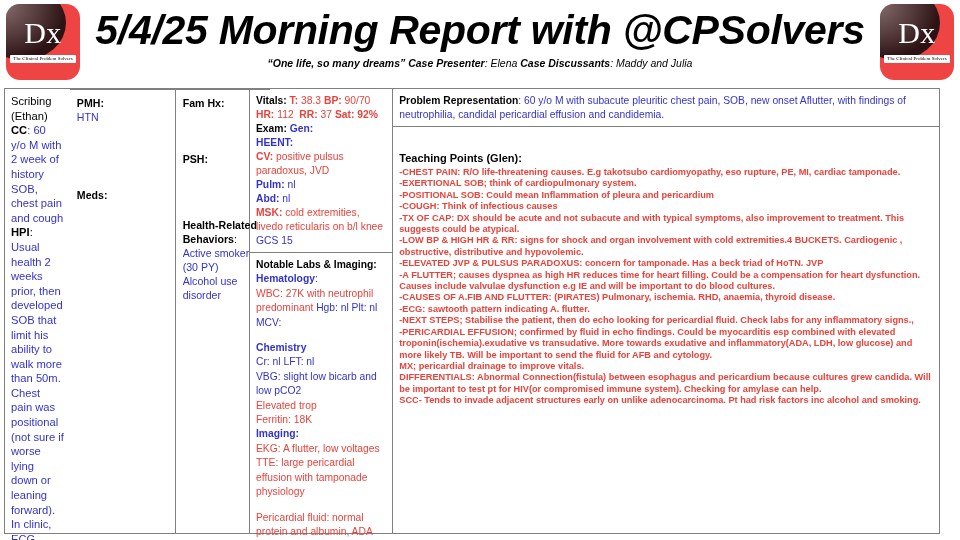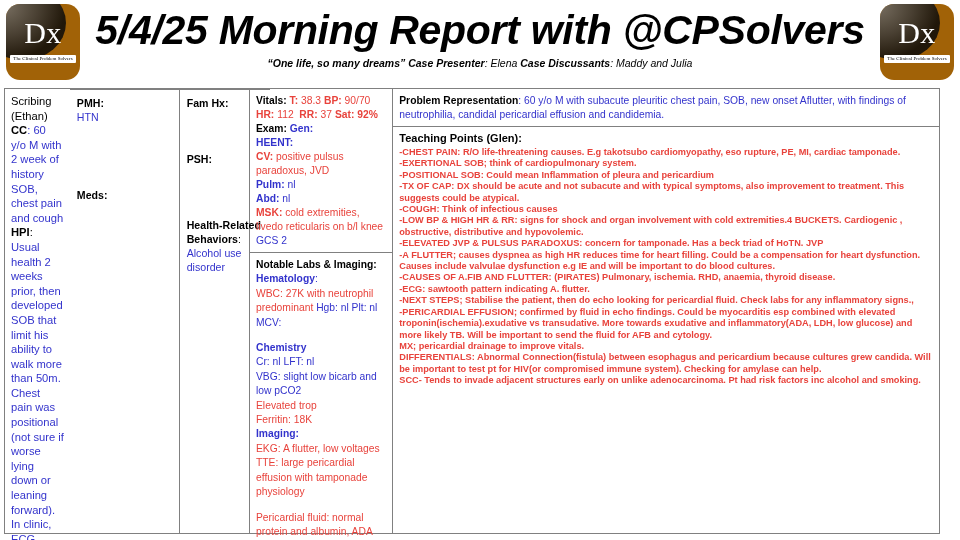--- a/index.html
+++ b/index.html
@@ -27,21 +27,21 @@
     position: relative;
     display: flex;
     align-items: flex-start;
     justify-content: space-between;
     padding: 4px 6px 0 6px;
     box-sizing: border-box;
   }
   .logo {
     width: 74px;
     height: 76px;
-    background: #a16207;
+    background: #ef4444;
     border-radius: 14px;
     position: relative;
     overflow: hidden;
     flex: 0 0 auto;
   }
   .logo .sheen {
     position: absolute;
     top: -18px;
     left: -26px;
     width: 86px;
@@ -189,21 +189,21 @@
 
   
   .probrep {
     font-size: 10.3px;
     line-height: 14px;
   }
   .teaching {
     flex: 1 1 auto;
     font-size: 9.2px;
     line-height: 11.4px;
-    padding-top: 3px;
+    padding-top: 23px;
   }
   .teaching .tp-title {
     font-size: 11px;
     line-height: 16px;
     font-weight: bold;
     color: #000000;
     margin-bottom: 1px;
   }
   .teaching p {
     margin: 0;
@@ -256,20 +256,21 @@
           <div class="gap-62"></div>
           <div class="b">Meds:</div>
         </div>
         <div class="pmh-col-b">
           <div class="b">Fam Hx:</div>
           <div class="gap-40"></div>
           <div class="b">PSH:</div>
           <div class="gap-50"></div>
           <div class="b">Health-Related</div>
           <div><span class="b">Behaviors</span><span>:</span></div>
+          <div class="t-blue">Active smoker (30 PY)</div>
           <div class="t-blue">Alcohol use disorder</div>
 
         </div>
       </div>
     </div>
 
     <div class="col-mid">
       <div class="cell vitals">
         <div><span class="b">Vitals:</span>
           <span class="b t-red">T:</span> <span class="t-red">38.3</span>
@@ -277,21 +278,21 @@
           <span class="b t-red">HR:</span> <span class="t-red">112</span>&nbsp;
           <span class="b t-red">RR:</span> <span class="t-red">37</span>
           <span class="b t-red">Sat:</span> <span class="b t-red">92%</span>
           <span class="b">Exam:</span>
           <span class="b t-blue">Gen:</span></div>
         <div class="b t-blue">HEENT:</div>
         <div><span class="b t-red">CV:</span> <span class="t-red">positive pulsus paradoxus, JVD</span></div>
         <div><span class="b t-blue">Pulm:</span> <span class="t-blue">nl</span></div>
         <div><span class="b t-blue">Abd:</span> <span class="t-blue">nl</span></div>
         <div><span class="b t-red">MSK:</span> <span class="t-red">cold extremities, livedo reticularis on b/l knee</span></div>
-        <div class="t-blue">GCS 2</div>
+        <div class="t-blue">GCS 15</div>
       </div>
 
       <div class="cell labs divider-top">
         <div><span class="b">Notable Labs &amp; Imaging</span><span class="b">:</span></div>
         <div><span class="b t-blue">Hematology</span><span class="t-blue">:</span></div>
         <div><span class="t-red">WBC: 27K with neutrophil predominant</span> <span class="t-blue">Hgb: nl  Plt: nl MCV:</span></div>
         <div class="blank"></div>
         <div class="b t-blue">Chemistry</div>
         <div class="t-blue">Cr: nl  LFT: nl</div>
         <div class="t-blue">VBG: slight low bicarb and low pCO2</div>
@@ -309,22 +310,22 @@
     <div class="col-right">
       <div class="cell probrep">
         <div><span class="b">Problem Representation</span><span class="t-blue">: 60 y/o M with subacute pleuritic chest pain, SOB, new onset Aflutter, with findings of neutrophilia, candidal pericardial effusion and candidemia.</span></div>
       </div>
       <div class="cell teaching divider-top">
         <div class="tp-title">Teaching Points (Glen):</div>
         <div id="tp-list">
             <p>-CHEST PAIN: R/O life-threatening causes. E.g takotsubo cardiomyopathy, eso rupture, PE, MI, cardiac tamponade.</p>
             <p>-EXERTIONAL SOB; think of cardiopulmonary system.</p>
             <p>-POSITIONAL SOB: Could mean Inflammation of pleura and pericardium</p>
+            <p>-COUGH: Think of infectious causes</p>
             <p>-TX OF CAP: DX should be acute and not subacute and with typical symptoms, also improvement to treatment. This suggests could be atypical.</p>
-            <p>-COUGH: Think of infectious causes</p>
             <p>-LOW BP &amp; HIGH HR &amp; RR: signs for shock and organ involvement with cold extremities.4 BUCKETS. Cardiogenic , obstructive, distributive and hypovolemic.</p>
             <p>-ELEVATED JVP &amp; PULSUS PARADOXUS: concern for tamponade. Has a beck triad of HoTN. JVP</p>
             <p>-A FLUTTER; causes dyspnea as high HR reduces time for heart filling. Could be a compensation for heart dysfunction. Causes include valvulae dysfunction e.g IE and will be important to do blood cultures.</p>
             <p>-CAUSES OF A.FIB AND FLUTTER: (PIRATES) Pulmonary, ischemia. RHD, anaemia, thyroid disease.</p>
             <p>-ECG: sawtooth pattern indicating A. flutter.</p>
             <p>-NEXT STEPS; Stabilise the patient, then do echo looking for pericardial fluid. Check labs for any inflammatory signs.,</p>
             <p>-PERICARDIAL EFFUSION; confirmed by fluid in echo findings. Could be myocarditis esp combined with elevated troponin(ischemia).exudative vs transudative. More towards exudative and inflammatory(ADA, LDH, low glucose) and more likely TB. Will be important to send the fluid for AFB and cytology.</p>
             <p>MX; pericardial drainage to improve vitals.</p>
             <p>DIFFERENTIALS: Abnormal Connection(fistula) between esophagus and pericardium because cultures grew candida. Will be important to test pt for HIV(or compromised immune system). Checking for amylase can help.</p>
             <p>SCC- Tends to invade adjacent structures early on unlike adenocarcinoma. Pt had risk factors inc alcohol and smoking.</p>

